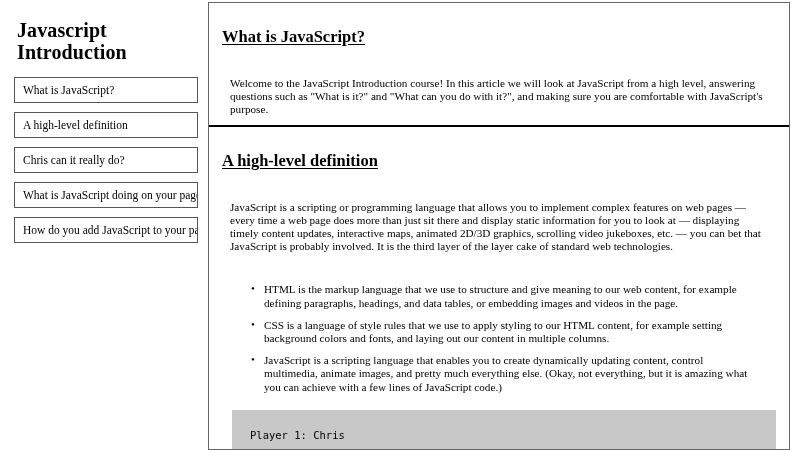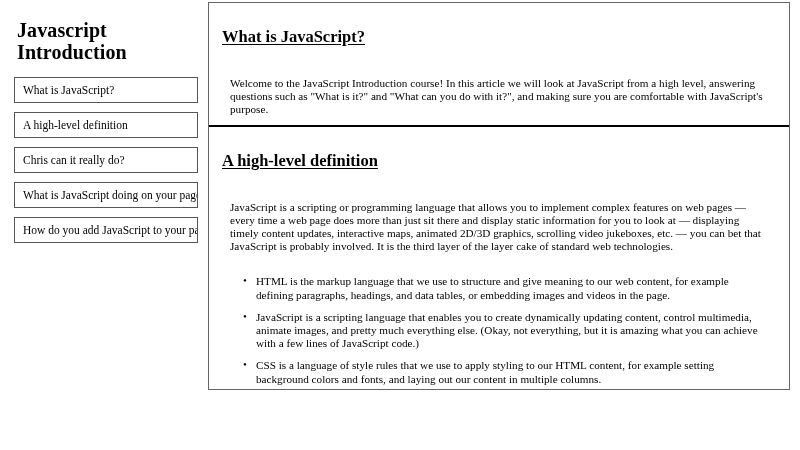--- a/index.html
+++ b/index.html
@@ -11,21 +11,21 @@
     width: 800px;
     height: 450px;
     overflow: hidden;
     font-family: "Liberation Serif", "DejaVu Serif", serif;
     color: #000000;
     position: relative;
   }
   .page {
     display: flex;
     width: 800px;
-    height: 390px;
+    height: 450px;
     box-sizing: border-box;
   }
 
   
   .sidebar {
     width: 208px;
     flex: 0 0 208px;
     box-sizing: border-box;
     padding: 0;
     background: #ffffff;
@@ -98,21 +98,21 @@
     margin: 8px;
     padding: 22px 0 0 0;
     color: #000000;
     text-align: left;
   }
   .body-text.tight {
     padding-top: 10px;
   }
   .bullet-list {
     list-style: none;
-    margin: 8px;
+    margin: 16px;
     padding: 14px 0 0 0;
   }
   .bullet-list li {
     position: relative;
     font-size: 11.2px;
     line-height: 13.2px;
     padding-left: 26px;
     margin-bottom: 9px;
     color: #000000;
   }
@@ -162,22 +162,22 @@
     </section>
 
     <hr class="section-divider">
 
     <section class="section">
       <h2 class="section-heading">A high-level definition</h2>
       <p class="body-text">JavaScript is a scripting or programming language that allows you to implement complex features on web pages — every time a web page does more than just sit there and display static information for you to look at — displaying timely content updates, interactive maps, animated 2D/3D graphics, scrolling video jukeboxes, etc. — you can bet that JavaScript is probably involved. It is the third layer of the layer cake of standard web technologies.</p>
 
       <ul class="bullet-list">
         <li>HTML is the markup language that we use to structure and give meaning to our web content, for example defining paragraphs, headings, and data tables, or embedding images and videos in the page.</li>
+        <li>CSS is a language of style rules that we use to apply styling to our HTML content, for example setting background colors and fonts, and laying out our content in multiple columns.</li>
         <li>JavaScript is a scripting language that enables you to create dynamically updating content, control multimedia, animate images, and pretty much everything else. (Okay, not everything, but it is amazing what you can achieve with a few lines of JavaScript code.)</li>
-        <li>CSS is a language of style rules that we use to apply styling to our HTML content, for example setting background colors and fonts, and laying out our content in multiple columns.</li>
       </ul>
 
     </section>
 
     <pre class="code-block">Player 1: Chris</pre>
 
   </main>
 </div>
 
 </body></html>

